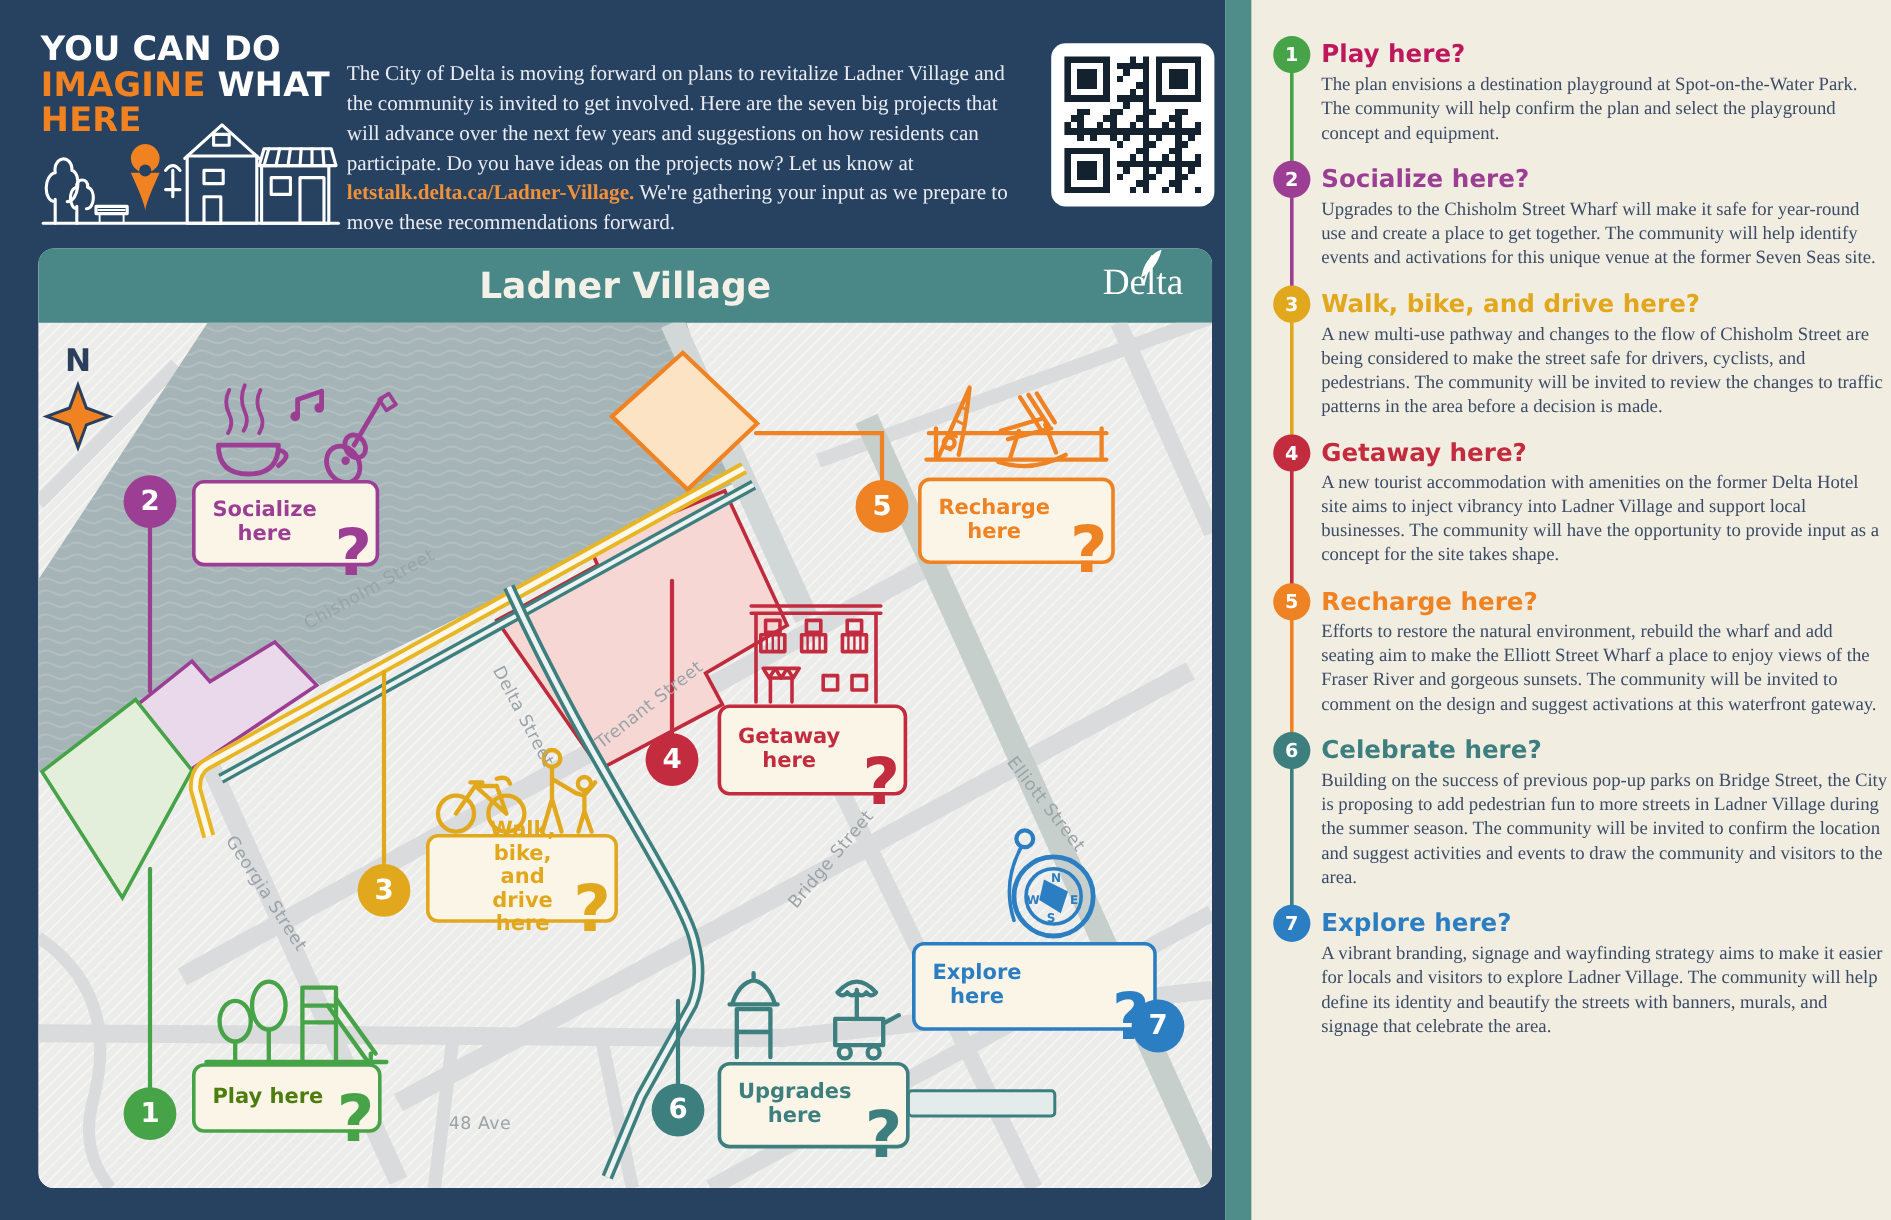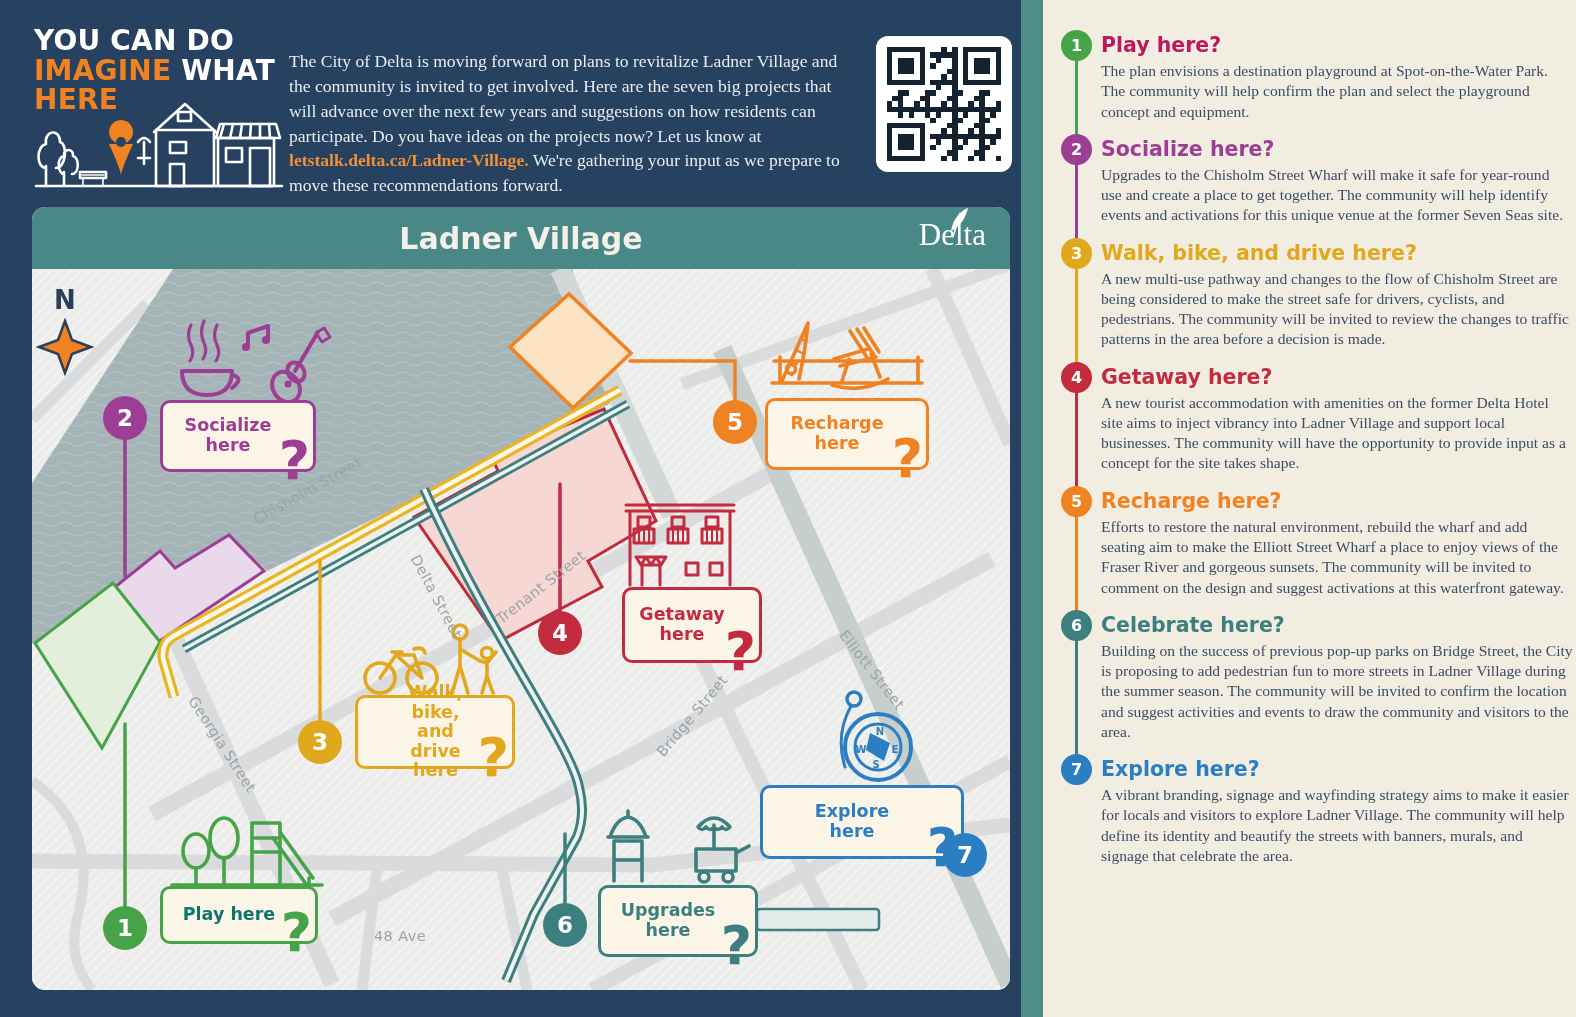--- a/index.html
+++ b/index.html
@@ -38,21 +38,21 @@
          font-size:31px;line-height:1;}
   .brand svg{position:absolute;right:16px;top:-12px;}
   .map{position:absolute;left:0;top:62px;width:978px;height:721px;}
   .map > svg{position:absolute;left:0;top:0;}
 
   
   .mk{position:absolute;width:44px;height:44px;border-radius:50%;color:#fff;font-weight:bold;
       font-size:23px;display:flex;align-items:center;justify-content:center;z-index:5;
       font-family:"DejaVu Sans",sans-serif;}
   .tag{position:absolute;background:#faf5e6;border:3.5px solid #999;border-radius:10px;
-       display:flex;flex-direction:column;align-items:center;justify-content:center;text-align:center;
+       display:flex;flex-direction:column;align-items:flex-start;justify-content:center;text-align:center;
        font-weight:bold;font-size:17.5px;line-height:1.12;font-family:"DejaVu Sans",sans-serif;
        box-sizing:border-box;padding:6px 34px 6px 14px;z-index:4;}
   .tag .qm{position:absolute;right:3px;bottom:-17px;font-size:54px;font-weight:800;line-height:.9;}
 
   
   .proj{display:grid;grid-template-columns:40px 1fr;position:relative;margin-bottom:12px;}
   .proj::before{content:"";position:absolute;left:14px;top:20px;bottom:-16px;width:3px;background:var(--c);}
   .proj:last-child::before{display:none;}
   .pc{width:31px;height:31px;border-radius:50%;color:#fff;font-weight:bold;font-size:16px;
       display:flex;align-items:center;justify-content:center;position:relative;z-index:1;
@@ -428,36 +428,36 @@
           </div>
         <span class="qm" style="color: rgb(156, 63, 148);">?</span>
       </div>
       <div class="tag" style="left: 733px; top: 129px; width: 164px; height: 72px; border-color: rgb(239, 130, 34);">
         <div style="color: rgb(239, 130, 34);">
             <div>Recharge</div>
             <div>here</div>
           </div>
         <span class="qm" style="color: rgb(239, 130, 34);">?</span>
       </div>
-      <div class="tag" style="left: 566px; top: 318px; width: 140px; height: 76px; border-color: rgb(195, 43, 62); margin-left: 24px;">
+      <div class="tag" style="left: 566px; top: 318px; width: 158px; height: 76px; border-color: rgb(195, 43, 62);">
         <div style="color: rgb(195, 43, 62);">
             <div>Getaway</div>
             <div>here</div>
           </div>
         <span class="qm" style="color: rgb(195, 43, 62);">?</span>
       </div>
       <div class="tag" style="left: 323px; top: 426px; width: 160px; height: 74px; border-color: rgb(226, 168, 29); padding-left: 35px;">
         <div style="color: rgb(226, 168, 29);">
             <div>Walk, bike,</div>
             <div>and drive here</div>
           </div>
         <span class="qm" style="color: rgb(226, 168, 29);">?</span>
       </div>
       <div class="tag" style="left: 128px; top: 617px; width: 158px; height: 58px; border-color: rgb(71, 163, 71);">
-        <div style="color: #0f766e;">
+        <div style="color: #4d7c0f;">
             <div>Play here</div>
           </div>
         <span class="qm" style="color: rgb(71, 163, 71);">?</span>
       </div>
       <div class="tag" style="left: 566px; top: 616px; width: 160px; height: 72px; border-color: rgb(61, 127, 127);">
         <div style="color: rgb(61, 127, 127);">
             <div>Upgrades</div>
             <div>here</div>
           </div>
         <span class="qm" style="color: rgb(61, 127, 127);">?</span>

